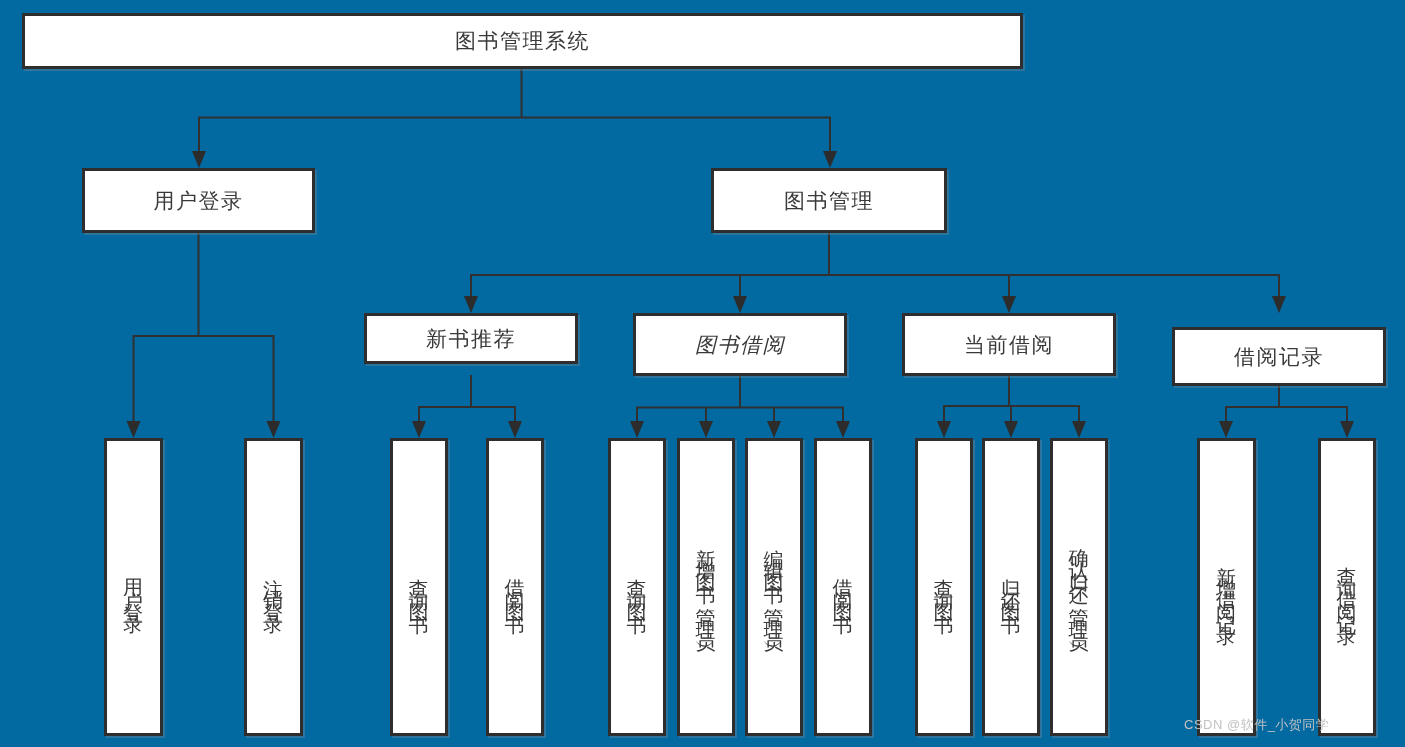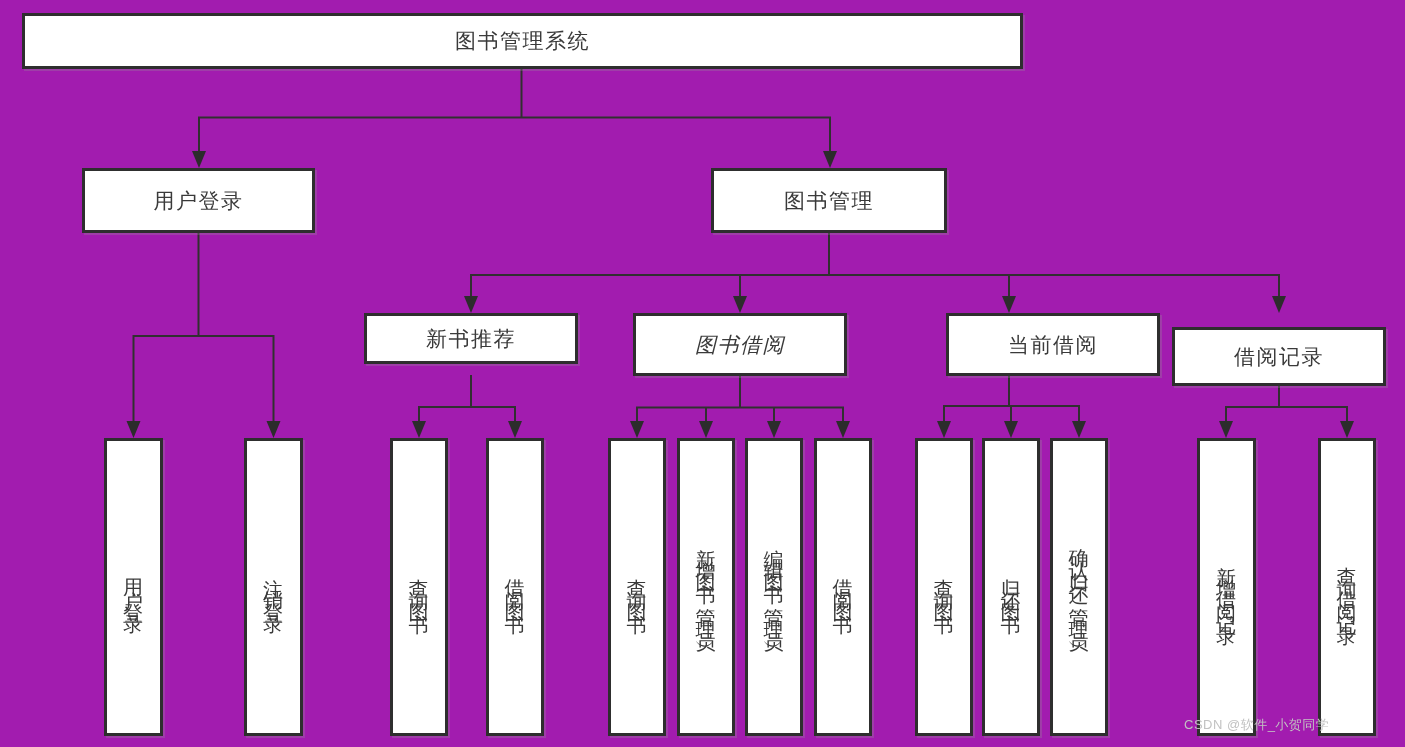--- a/index.html
+++ b/index.html
@@ -1,19 +1,19 @@
 <!DOCTYPE html>
 <html><head>
 <meta charset="utf-8">
 <style>
   html,body{margin:0;padding:0;background:#ffffff;}
   #stage{
     position:relative;
     width:1405px;height:747px;
-    background:#a21caf;
+    background:#0369a1;
     font-family:"Liberation Sans", sans-serif;
     overflow:hidden;
   }
   #connectors{position:absolute;left:0;top:0;width:1405px;height:747px;}
   .node{
     position:absolute;
     box-sizing:border-box;
     background:#ffffff;
     border:3px solid #2e2e2e;
     display:flex;align-items:center;justify-content:center;
@@ -97,21 +97,21 @@
     </g>
   </svg>
 
   <div class="node" style="left:22px;top:13px;width:1001px;height:56px;">图书管理系统</div>
 
   <div class="node" style="left:82px;top:168px;width:233px;height:65px;">用户登录</div>
   <div class="node" style="left:711px;top:168px;width:236px;height:65px;">图书管理</div>
 
   <div class="node" style="left:364px;top:313px;width:214px;height:51px;">新书推荐</div>
   <div class="node" style="left:633px;top:313px;width:214px;height:63px;font-style:italic;">图书借阅</div>
-  <div class="node" style="left:902px;top:313px;width:214px;height:63px;margin-left:44px;">当前借阅</div>
+  <div class="node" style="left:902px;top:313px;width:214px;height:63px;">当前借阅</div>
   <div class="node" style="left:1172px;top:327px;width:214px;height:59px;">借阅记录</div>
 
   <div class="node leaf" style="left:104px;top:438px;width:59px;height:298px;">用户登录</div>
   <div class="node leaf" style="left:244px;top:438px;width:59px;height:298px;">注销登录</div>
 
   <div class="node leaf" style="left:390px;top:438px;width:58px;height:298px;">查询图书</div>
   <div class="node leaf" style="left:486px;top:438px;width:58px;height:298px;">借阅图书</div>
 
   <div class="node leaf" style="left:608px;top:438px;width:58px;height:298px;">查询图书</div>
   <div class="node leaf" style="left:677px;top:438px;width:58px;height:298px;">新增图书（管理员）</div>

